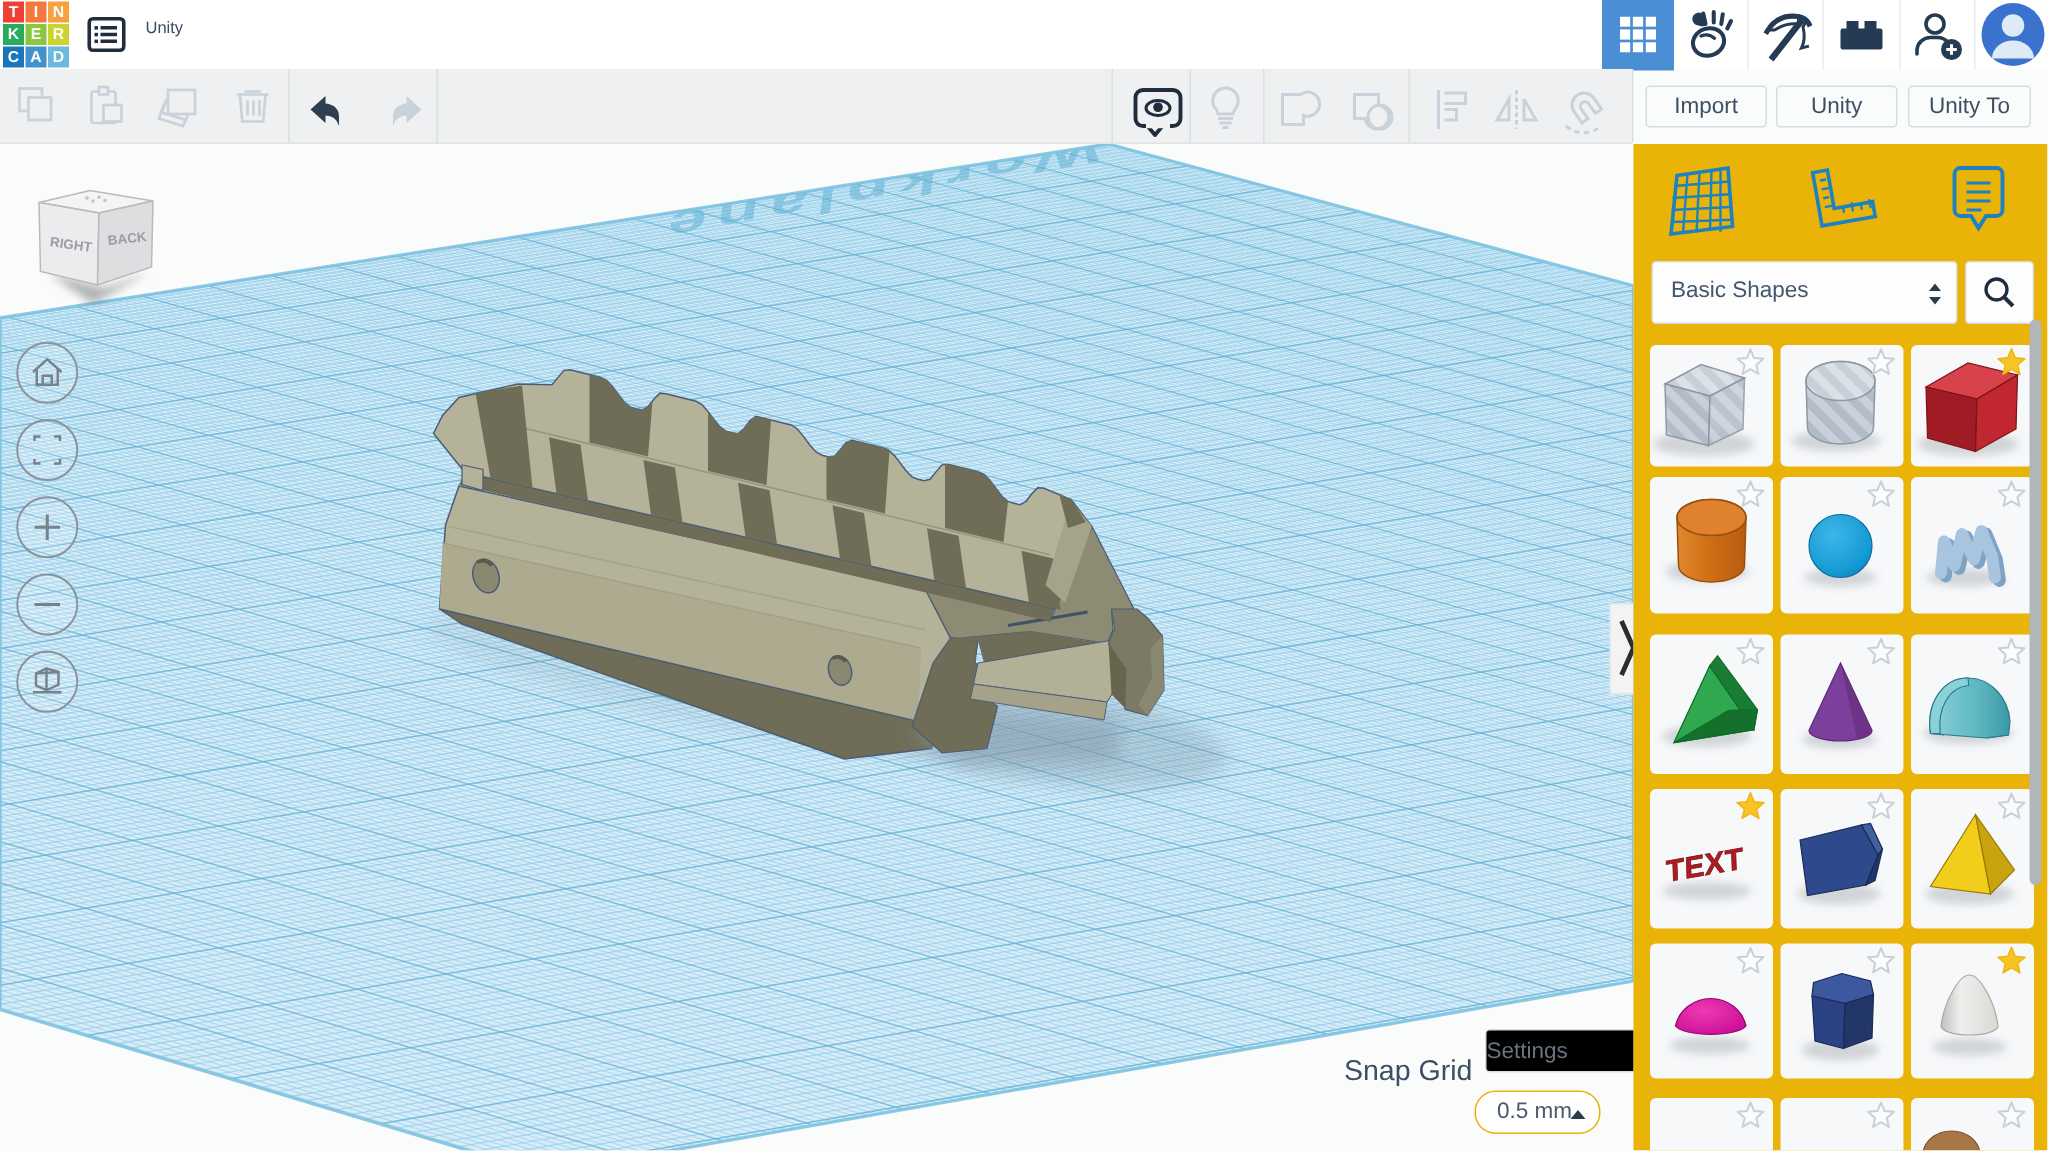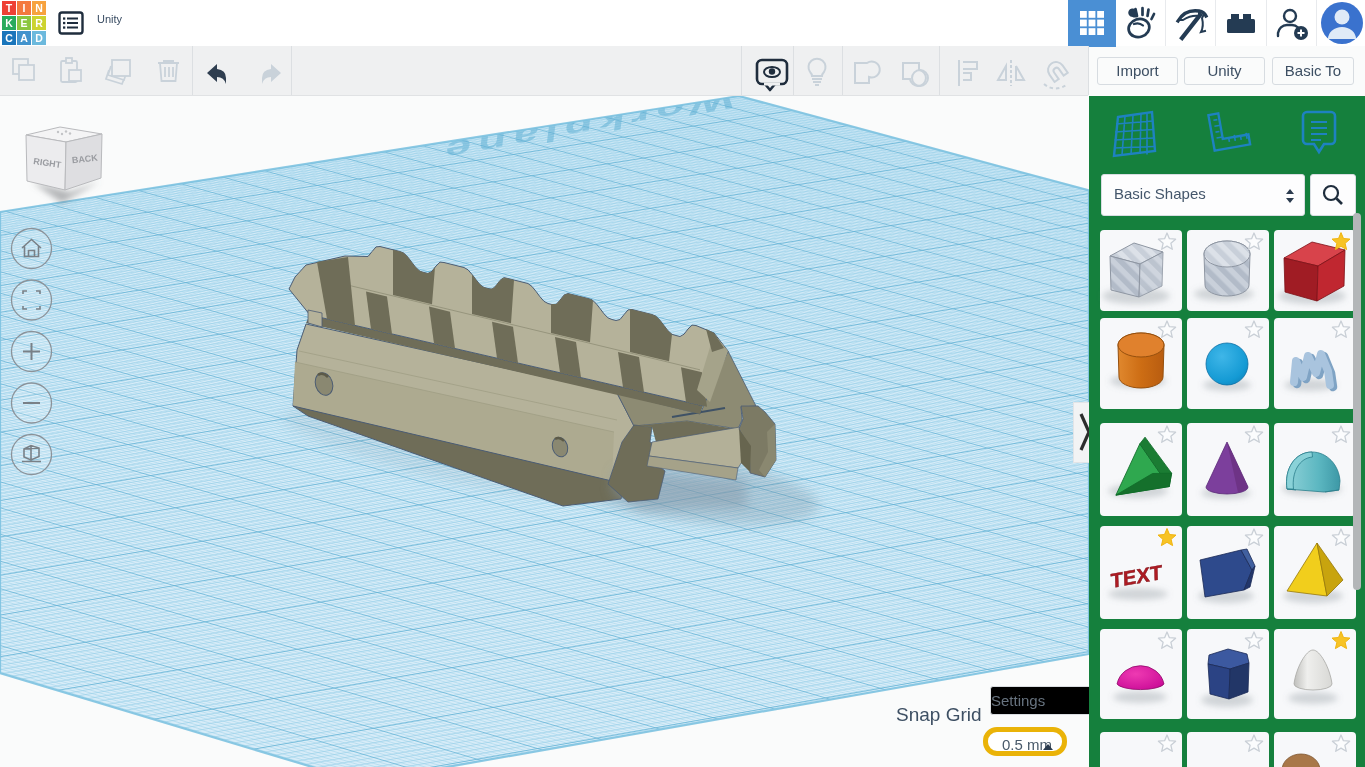--- a/index.html
+++ b/index.html
@@ -77,21 +77,21 @@
 <g stroke="#798087" stroke-width="1.6" fill="none">
 <path d="M22,248 L31.5,239.5 L41,248 M24.5,246.5 L24.5,256.5 L38.5,256.5 L38.5,246.5 M28.5,256.5 L28.5,250.5 L34.5,250.5 L34.5,256.5"></path>
 <path d="M23,294 L23,291 L27,291 M36,291 L40,291 L40,294 M40,306 L40,309 L36,309 M27,309 L23,309 L23,306"></path>
 <path d="M23,351.5 L40,351.5 M31.5,343 L31.5,360" stroke-width="2"></path>
 <path d="M23,403 L40,403" stroke-width="2"></path>
 <path d="M24,449 L31,445.5 L39,448 L39,456.5 L31,460 L24,457 Z M31,445.5 L31,460 M24,449 L39,448 M22,461.5 L41,461.5"></path>
 </g>
     </svg>
 <div style="position:absolute;left:990px;top:686px;width:110px;height:29px;background:#000000;border:1px solid #d9dde1;border-radius:3px;box-sizing:border-box;color:#67737f;font-size:15px;text-align:left;line-height:27px">Settings</div>
 <div style="position:absolute;left:896px;top:704px;font-size:19px;color:#3d4f63">Snap Grid</div>
-<div style="position:absolute;left:983px;top:727px;width:84px;height:29px;background:#fff;border:5px solid #eab308;border-radius:14px;box-sizing:border-box">
+<div style="position:absolute;left:983px;top:727px;width:84px;height:29px;background:#fff;border:1px solid #eab308;border-radius:14px;box-sizing:border-box">
 <div style="position:absolute;left:14px;top:4px;font-size:15px;color:#4a5a6a">0.5 mm</div>
 <svg width="12" height="8" viewBox="0 0 12 8" style="position:absolute;right:8px;top:11px">
         <path d="M1,7 L6,1 L11,7 Z" fill="#2b3b4e"></path>
       </svg>
 </div>
 <div style="position:absolute;left:1073px;top:402px;width:24px;height:61px;background:#f2f3f4;border:1px solid #e2e4e7;box-sizing:border-box">
 <svg width="22" height="59" viewBox="0 0 22 59">
         <path d="M7,11 L15,29 L7,47" fill="none" stroke="#2d2d2d" stroke-width="3.2" stroke-linejoin="round"></path>
       </svg>
 </div>
@@ -108,21 +108,21 @@
 <polygon points="26,39 60,31 102,38 66,46" fill="#f4f4f5" stroke="#b9babd" stroke-width="1"></polygon>
 <polygon points="26,39 66,46 65,94 27,85" fill="#ececee" stroke="#b9babd" stroke-width="1"></polygon>
 <polygon points="66,46 102,38 101,82 65,94" fill="#dedee1" stroke="#b9babd" stroke-width="1"></polygon>
 <circle cx="58" cy="36" r="1.2" fill="#c2c3c6"></circle>
     <circle cx="66" cy="35.5" r="1.2" fill="#c2c3c6"></circle>
 <circle cx="62" cy="38" r="1.2" fill="#c2c3c6"></circle>
     <circle cx="70" cy="37.5" r="1.2" fill="#c2c3c6"></circle>
 <text x="47" y="70" font-family="Liberation Sans, sans-serif" font-size="9" font-weight="bold" fill="#9a9ca1" text-anchor="middle" transform="rotate(8 47 69)">RIGHT</text>
 <text x="85" y="66" font-family="Liberation Sans, sans-serif" font-size="9" font-weight="bold" fill="#9a9ca1" text-anchor="middle" transform="rotate(-6 85 65)">BACK</text>
 </svg>
-<div style="position:absolute;left:1089px;top:96px;width:276px;height:671px;background:#15803d;overflow:hidden">
+<div style="position:absolute;left:1089px;top:96px;width:276px;height:671px;background:#eab308;overflow:hidden">
 <div style="position:absolute;left:11px;top:134px;width:82px;height:81px;background:#f7f8fa;border-radius:4px"></div>
     <div style="position:absolute;left:98px;top:134px;width:82px;height:81px;background:#f7f8fa;border-radius:4px"></div>
     <div style="position:absolute;left:185px;top:134px;width:82px;height:81px;background:#f7f8fa;border-radius:4px"></div>
     <div style="position:absolute;left:11px;top:222px;width:82px;height:91px;background:#f7f8fa;border-radius:4px"></div>
     <div style="position:absolute;left:98px;top:222px;width:82px;height:91px;background:#f7f8fa;border-radius:4px"></div>
     <div style="position:absolute;left:185px;top:222px;width:82px;height:91px;background:#f7f8fa;border-radius:4px"></div>
     <div style="position:absolute;left:11px;top:327px;width:82px;height:93px;background:#f7f8fa;border-radius:4px"></div>
     <div style="position:absolute;left:98px;top:327px;width:82px;height:93px;background:#f7f8fa;border-radius:4px"></div>
     <div style="position:absolute;left:185px;top:327px;width:82px;height:93px;background:#f7f8fa;border-radius:4px"></div>
     <div style="position:absolute;left:11px;top:430px;width:82px;height:93px;background:#f7f8fa;border-radius:4px"></div>
@@ -406,13 +406,13 @@
 <path d="M1011,60 v26" stroke-dasharray="3,2"></path>
         <path d="M1006,66 l-8,14 h8 z M1016,66 l8,14 h-8 v-14"></path>
 <g transform="rotate(-35 1056 70)">
           <path d="M1048,79 v-9 a8,8 0 0,1 16,0 v9 h-5 v-8 a3,3 0 0,0 -6,0 v8 z"></path>
         </g>
         <path d="M1044,84 q11,9 24,0" stroke-dasharray="3.5,3"></path>
 </g>
 </svg>
 <div style="position:absolute;left:1097px;top:11px;width:79px;height:26px;border:1px solid #d7dce1;border-radius:3px;color:#3d4f63;font-size:15px;text-align:center;line-height:26px">Import</div>
     <div style="position:absolute;left:1184px;top:11px;width:79px;height:26px;border:1px solid #d7dce1;border-radius:3px;color:#3d4f63;font-size:15px;text-align:center;line-height:26px">Unity</div>
-    <div style="position:absolute;left:1272px;top:11px;width:80px;height:26px;border:1px solid #d7dce1;border-radius:3px;color:#3d4f63;font-size:15px;text-align:center;line-height:26px">Basic To</div>
+    <div style="position:absolute;left:1272px;top:11px;width:80px;height:26px;border:1px solid #d7dce1;border-radius:3px;color:#3d4f63;font-size:15px;text-align:center;line-height:26px">Unity To</div>
 </div>
 </body></html>

